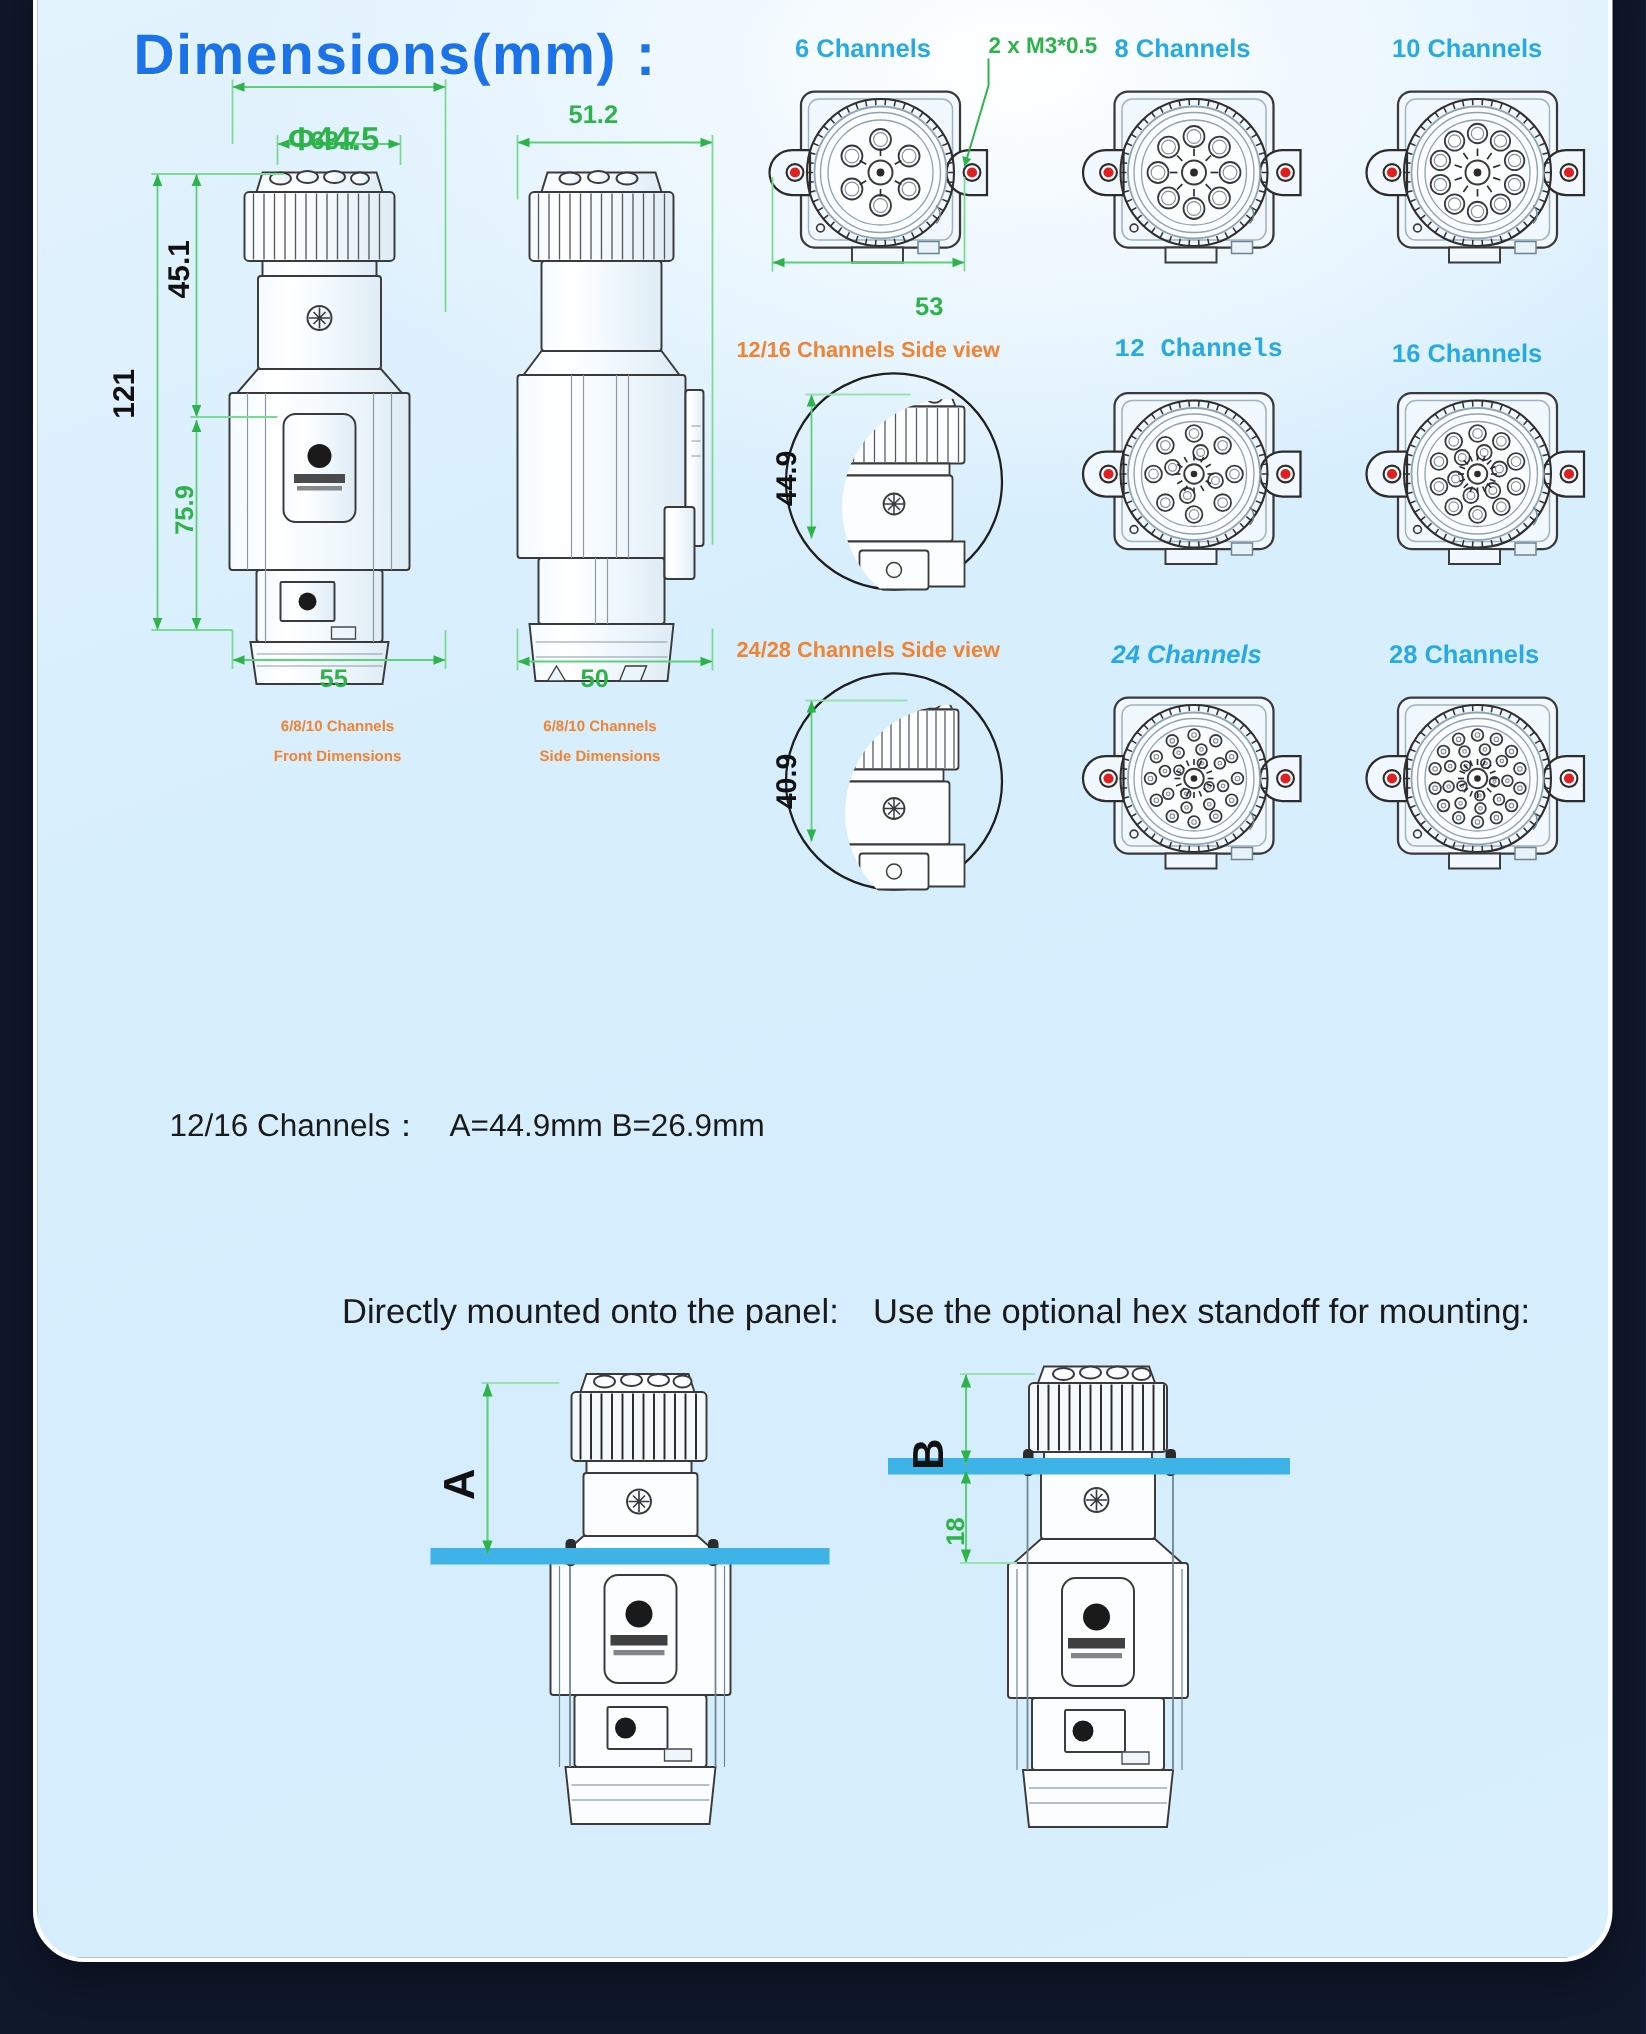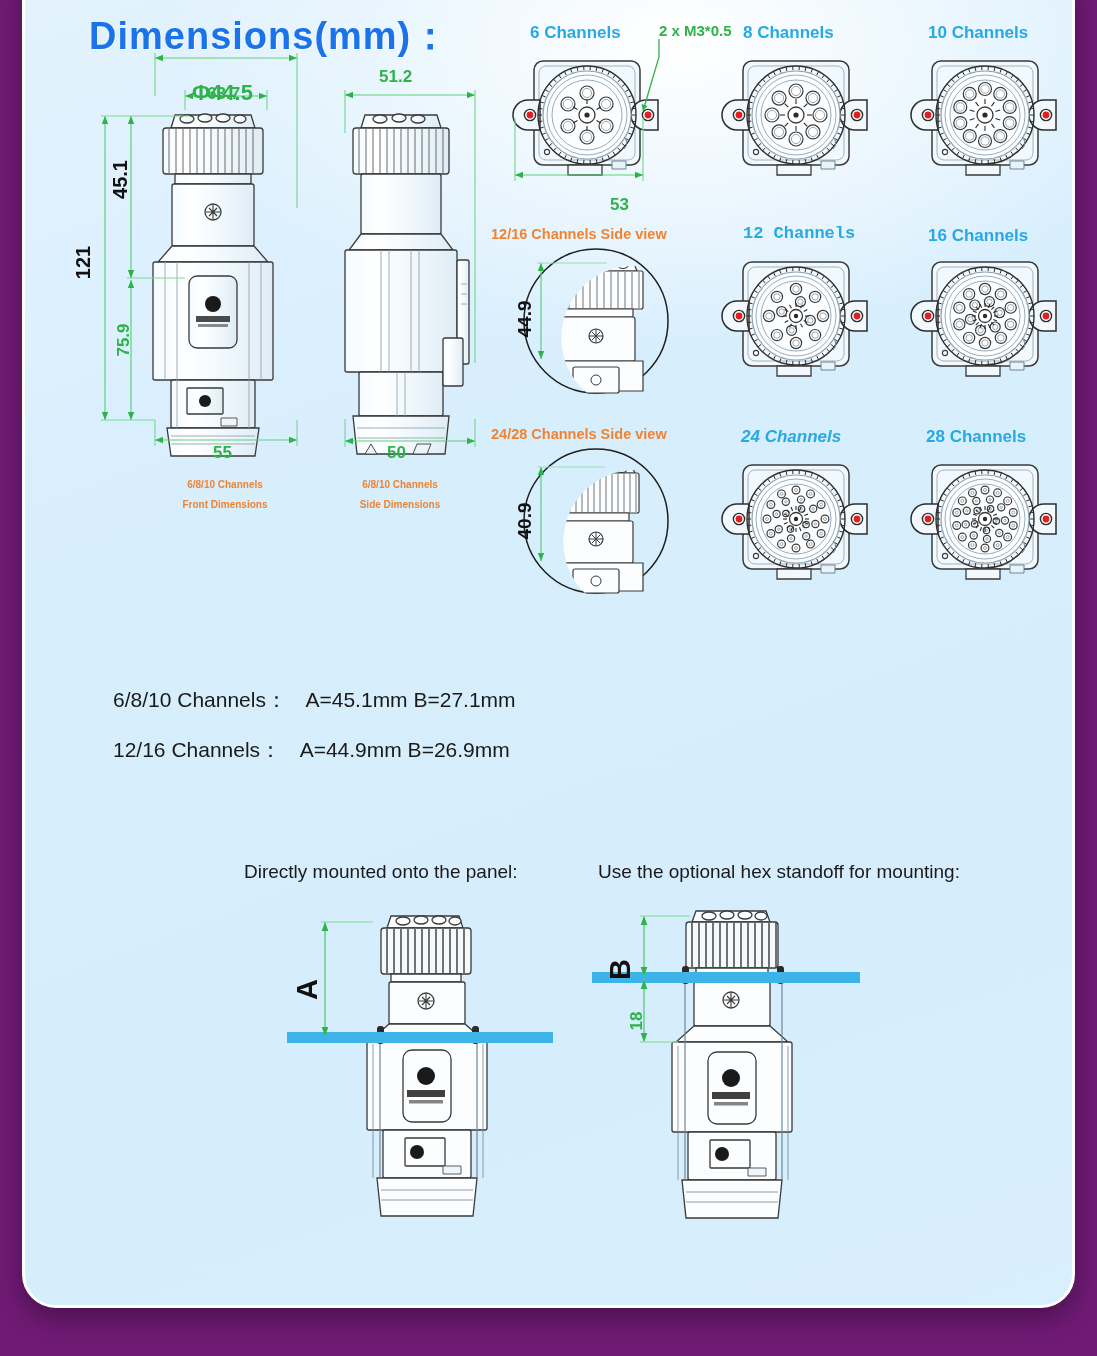--- a/index.html
+++ b/index.html
@@ -5,21 +5,21 @@
   * { box-sizing: border-box; margin: 0; padding: 0; }
   html, body {
     width: 1097px; height: 1356px;
     background: #16284b;
     font-family: "Liberation Sans", sans-serif;
     overflow: hidden;
   }
   #page {
     position: relative;
     width: 1097px; height: 1356px;
-    background: #701a75;
+    background: #0f172a;
   }
   #card {
     position: absolute;
     left: 22px; top: -40px;
     width: 1053px; height: 1348px;
     border-radius: 34px;
     border: 3px solid #ffffff;
     background:
       radial-gradient(ellipse 700px 420px at 62% 6%, #ffffff 0%, #eaf6fe 42%, rgba(216,239,253,0) 72%),
       linear-gradient(160deg, #e4f3fd 0%, #d7eefd 38%, #d5edfc 70%, #d9effd 100%);
@@ -50,23 +50,22 @@
     line-height: 20px;
     text-align: center;
   }
   .mountline {
     position: absolute;
     font-size: 21px; color: #1a1a1a;
     white-space: nowrap;
   }
   .cap {
     position: absolute;
-    font-size: 19px; color: #1a1a1a;
+    font-size: 23px; color: #1a1a1a;
     white-space: nowrap;
-    margin-left: 16px;
   }
 
   
   .dimG { position:absolute; font-size:15px; color:#2eb34a; font-weight:bold; white-space:nowrap; }
   .dimK { position:absolute; font-size:16px; color:#111; font-weight:bold; white-space:nowrap; }
   .dimGsm { position:absolute; font-size:13.5px; color:#2eb34a; font-weight:bold; white-space:nowrap; }
   .rot90  { transform: rotate(-90deg); }
 
   
   .svgwrap { position:absolute; }
@@ -1171,25 +1170,20 @@
       </g>
       <g fill="#2eb34a">
         <path d="M30 24 l-3.2 8 h6.4 z"></path>
             <path d="M30 118 l-3.2 -8 h6.4 z"></path>
       </g>
     </svg>
   </div>
   <div class="dimK rot90" style="left:482px; top:547px; font-size:19px;">40.9</div>
 
 
-  <div class="mountline" style="left:88px; top:723px;">
-    <span>6/8/10 Channels：</span>
-    <span style="display:inline-block;width:8px;"></span>
-    <span>A=45.1mm B=27.1mm</span>
-  </div>
   <div class="mountline" style="left:88px; top:773px;">
     <span>12/16 Channels：</span>
     <span style="display:inline-block;width:8px;"></span>
     <span>A=44.9mm B=26.9mm</span>
   </div>
 
   <div class="cap" style="left:203px; top:898px;">Directly mounted onto the panel:</div>
   <div class="cap" style="left:557px; top:898px;">Use the optional hex standoff for mounting:</div>
 
   <div class="svgwrap" style="left:300px; top:945px;">

